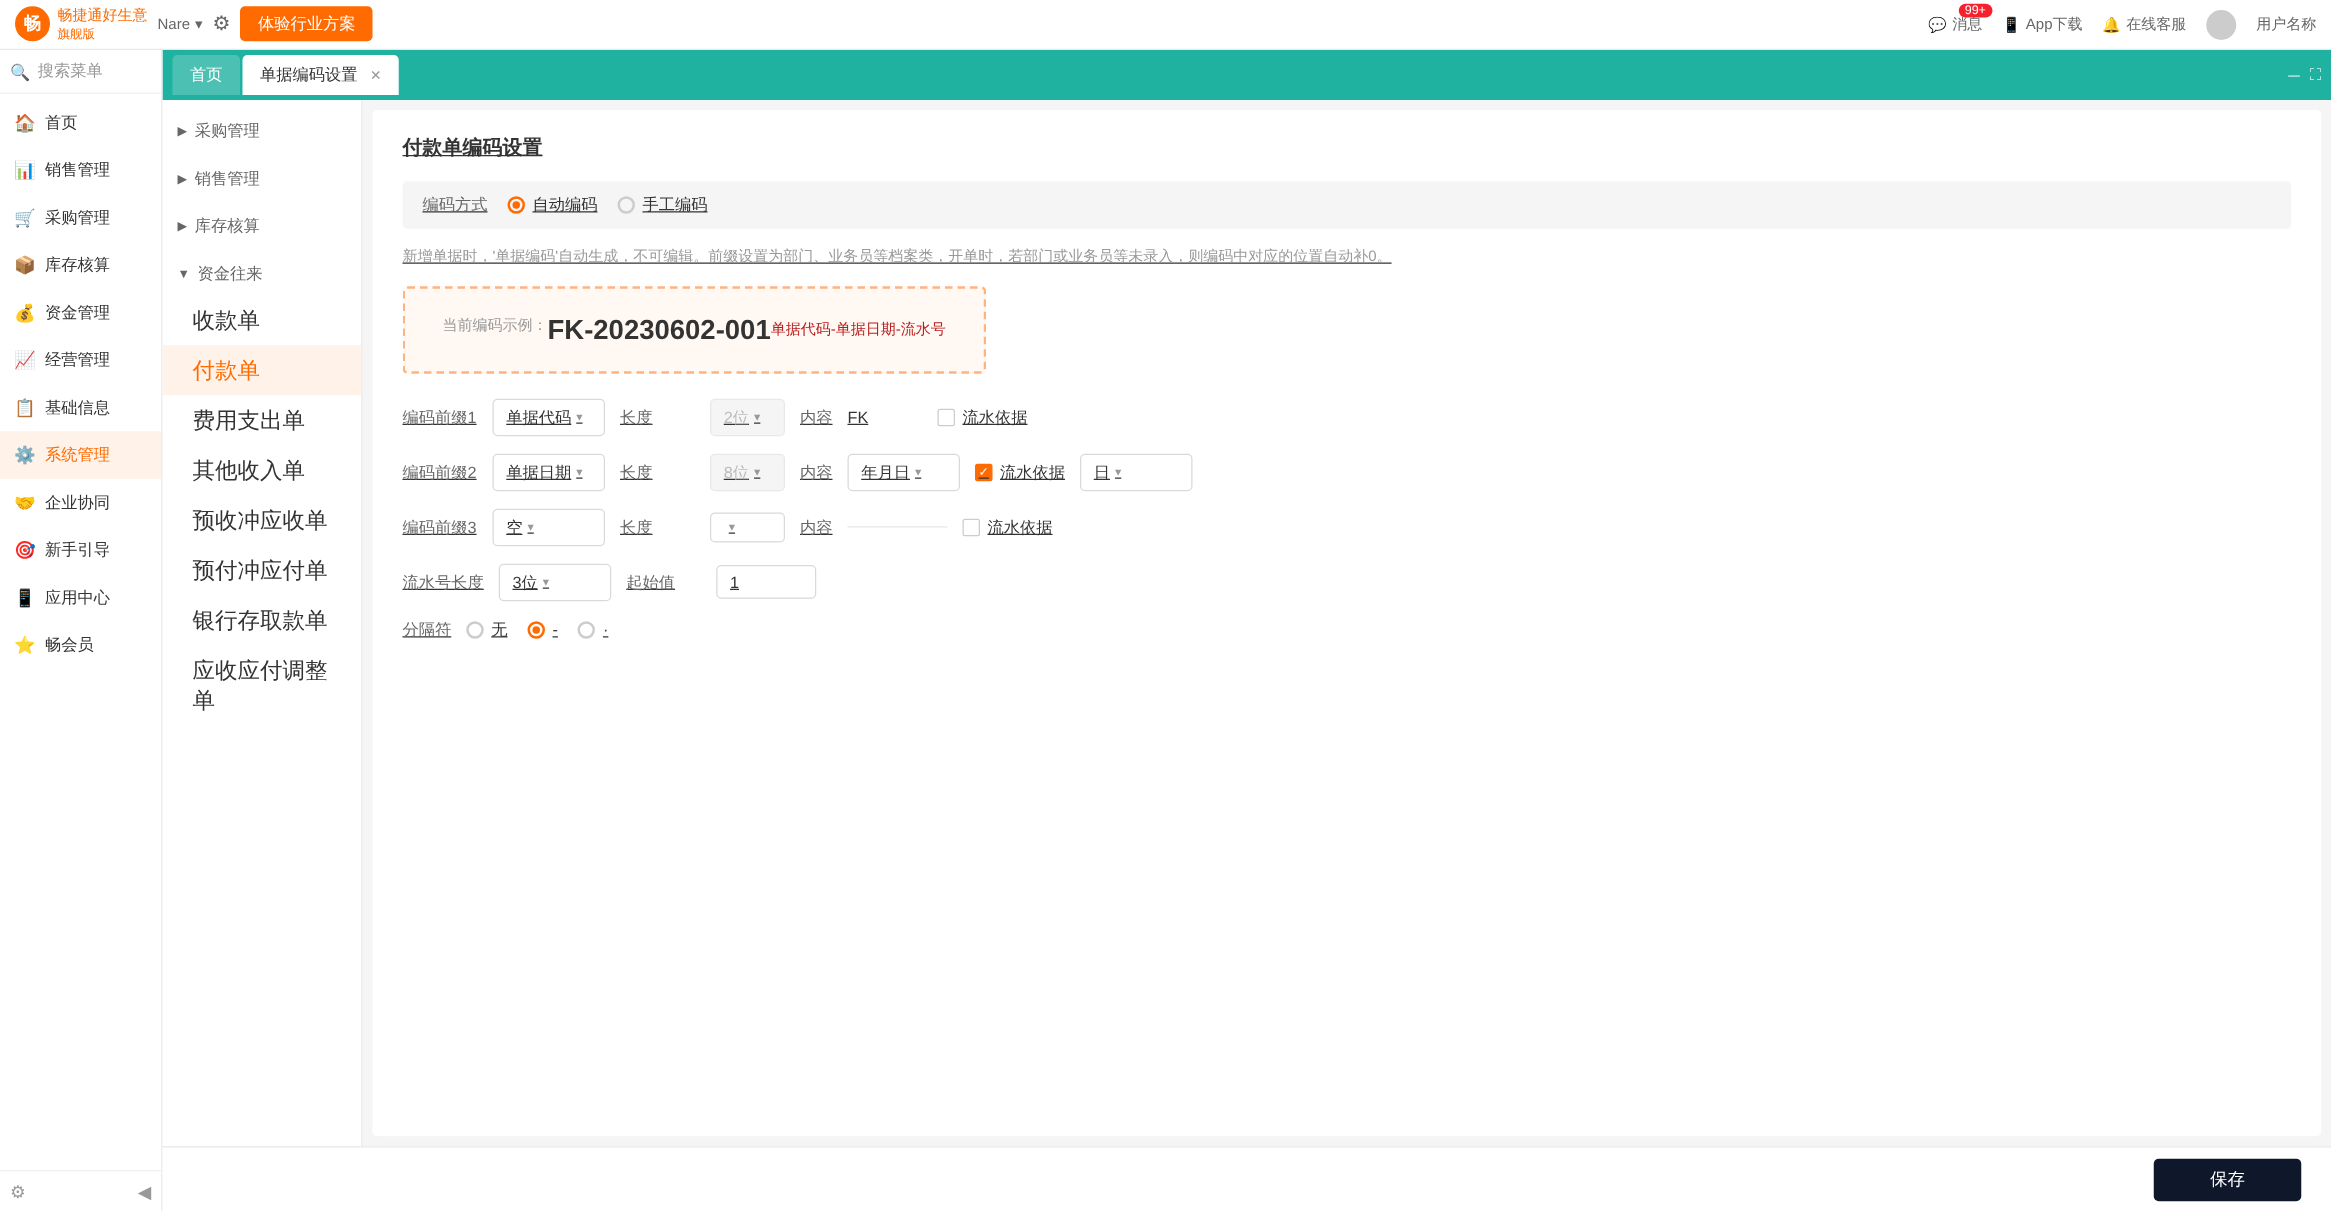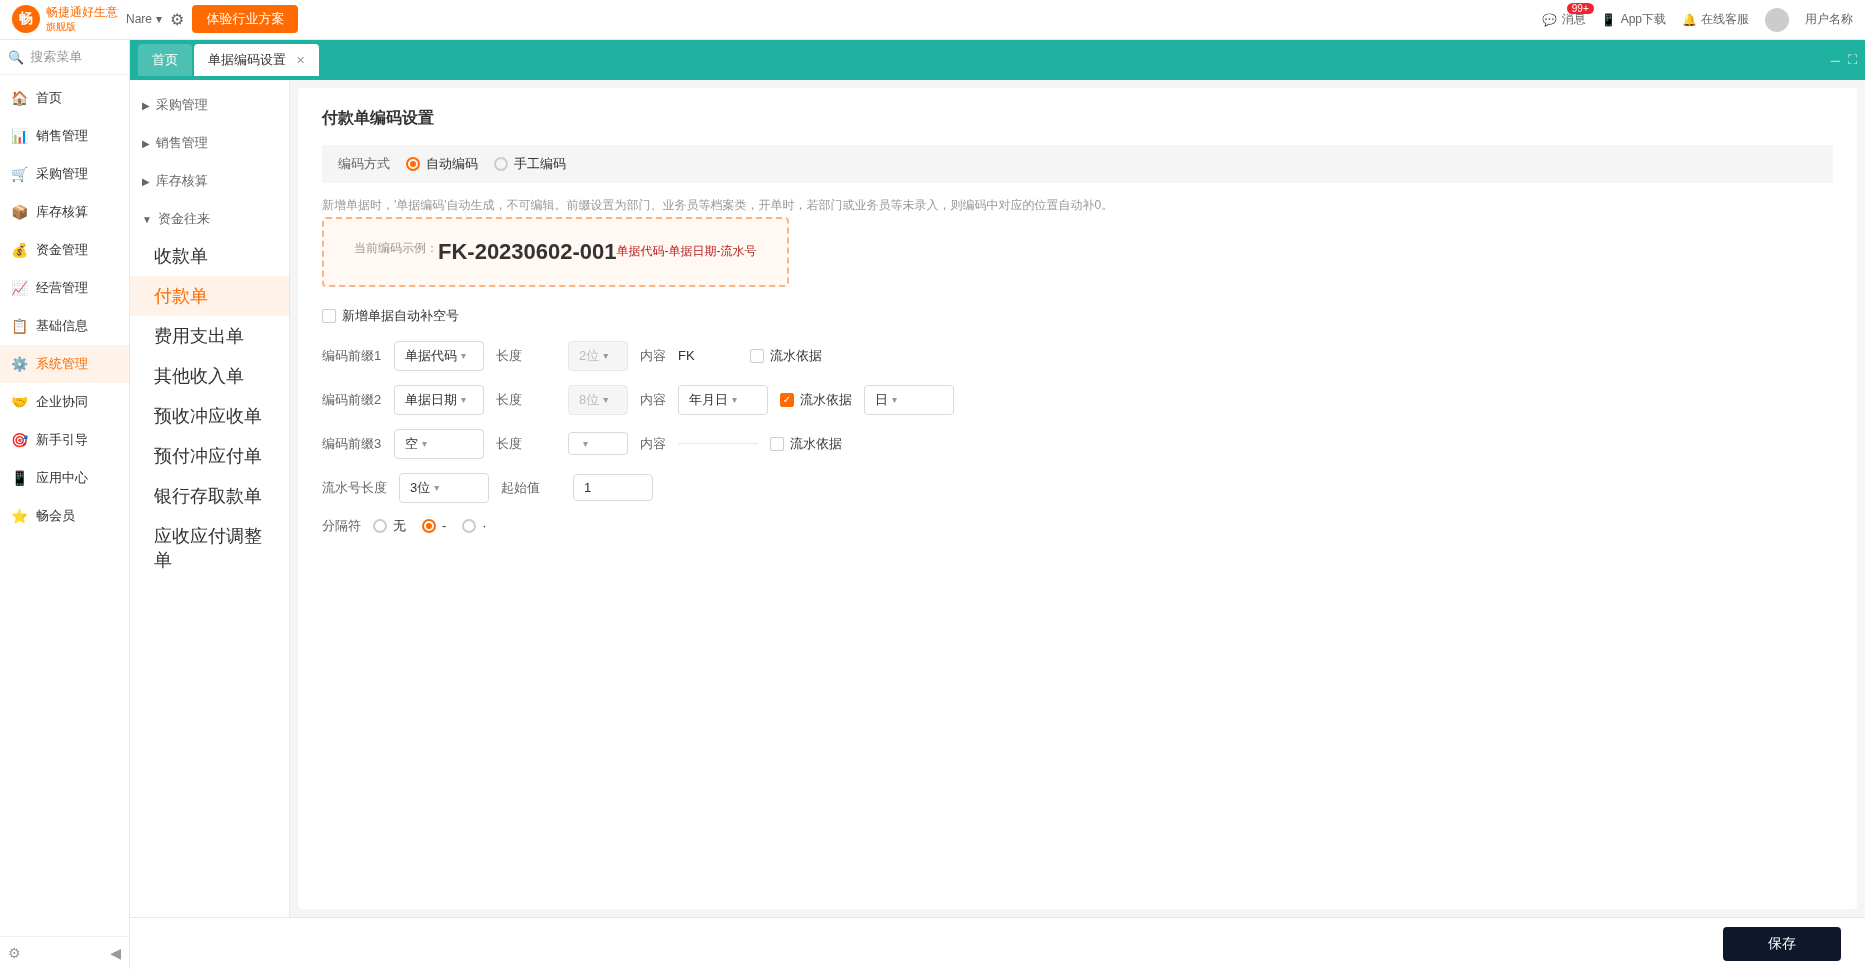--- a/index.html
+++ b/index.html
@@ -48,34 +48,34 @@
     
     .content-inner { display: flex; flex: 1; }
     .sub-sidebar { width: 160px; background: #fff; border-right: 1px solid #e8e8e8; padding: 8px 0; overflow-y: auto; }
     .sub-sidebar-group { margin-bottom: 4px; }
     .sub-sidebar-group-title { display: flex; align-items: center; gap: 6px; padding: 8px 12px; font-size: 13px; color: #666; cursor: pointer; }
     .sub-sidebar-group-title .arrow { font-size: 10px; }
     .sub-sidebar-item { padding: 8px 24px; font-size: 18px; color: #333; cursor: pointer; }
     .sub-sidebar-item.active { background: #fff2e8; color: #ff6b00; font-weight: 500; }
 
     
-    .main-content { flex: 1; padding: 20px 24px; overflow-y: auto; background: #fff; margin: 8px; border-radius: 4px; }
+    .main-content { flex: 1; padding: 20px 24px; overflow-y: auto; background: #fff; margin: 8px; border-radius: 4px; text-decoration: underline; }
     .page-title { font-size: 16px; font-weight: 600; color: #333; margin-bottom: 16px; }
 
     
     .coding-method { display: flex; align-items: flex-end; gap: 16px; padding: 10px 16px; background: #f5f5f5; border-radius: 4px; margin-bottom: 12px; }
     .coding-method-label { color: #666; font-size: 13px; }
     .radio-group { display: flex; align-items: center; gap: 16px; }
     .radio-item { display: flex; align-items: center; gap: 6px; font-size: 13px; cursor: pointer; }
     .radio-circle { width: 14px; height: 14px; border-radius: 50%; border: 2px solid #ccc; display: flex; align-items: center; justify-content: center; }
     .radio-circle.checked { border-color: #ff6b00; }
     .radio-circle.checked::after { content: ''; width: 6px; height: 6px; background: #ff6b00; border-radius: 50%; }
 
     
-    .info-text { font-size: 12px; color: #999; margin-bottom: 0; line-height: 1.8; }
+    .info-text { font-size: 12px; color: #999; margin-bottom: 12px; line-height: 1.8; }
 
     
     .preview-box { border: 2px dashed #ffb380; background: #fff8f3; border-radius: 4px; padding: 20px 30px; display: inline-flex; align-items: center; margin-bottom: 20px; min-width: 240px; }
     .preview-label { font-size: 12px; color: #999; margin-bottom: 6px; }
     .preview-code { font-size: 22px; font-weight: 600; color: #333; }
     .preview-desc { font-size: 12px; color: #b91c1c; margin-top: 0; }
 
     
     .checkbox-row { display: flex; align-items: center; gap: 6px; margin-bottom: 16px; font-size: 13px; cursor: pointer; }
     .checkbox-box { width: 14px; height: 14px; border: 1px solid #ccc; border-radius: 2px; display: flex; align-items: center; justify-content: center; }
@@ -283,24 +283,20 @@
         <div class="info-text">新增单据时，'单据编码'自动生成，不可编辑。前缀设置为部门、业务员等档案类，开单时，若部门或业务员等未录入，则编码中对应的位置自动补0。</div>
 
         
         <div class="preview-box">
           <div class="preview-label">当前编码示例：</div>
           <div class="preview-code">FK-20230602-001</div>
           <div class="preview-desc">单据代码-单据日期-流水号</div>
         </div>
 
         
-        <div class="checkbox-row">
-          <div class="checkbox-box"></div>
-          <span>新增单据自动补空号</span>
-        </div>
 
         
         <div class="form-row">
           <span class="form-label">编码前缀1</span>
           <div class="form-select">
             <span>单据代码</span>
             <span class="arrow">▾</span>
           </div>
           <span class="form-label">长度</span>
           <div class="form-select length-select" style="background:#f5f5f5;color:#bbb;border-color:#e8e8e8;">

